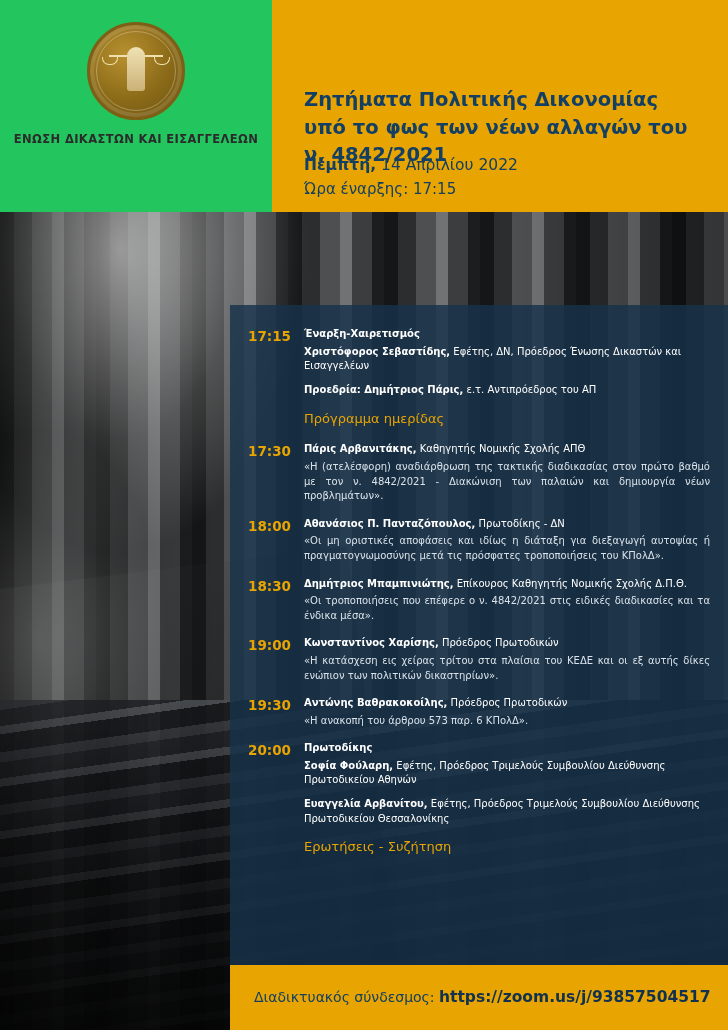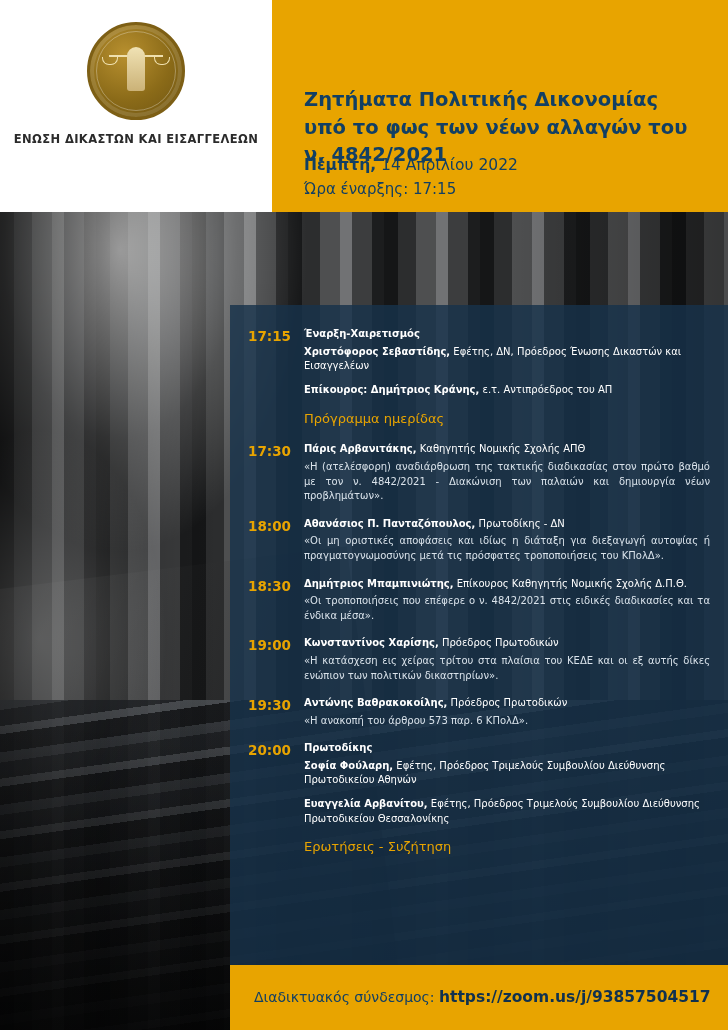--- a/index.html
+++ b/index.html
@@ -74,21 +74,21 @@
     top: 0;
     width: 456px;
     height: 212px;
     background: #e8a400;
   }
   .header-left {
     position: absolute;
     left: 0; top: 0;
     width: 272px;
     height: 212px;
-    background: #ffffff;
+    background: #22c55e;
   }
   .logo-wrap {
     position: absolute;
     left: 0;
     top: 22px;
     width: 272px;
     text-align: center;
   }
   .seal {
     width: 92px;
@@ -300,21 +300,21 @@
 
     <div class="row">
       <div class="time">17:15</div>
       <div class="body">
         <p class="lead">Έναρξη-Χαιρετισμός</p>
         <p>
           <span class="nm">Χριστόφορος Σεβαστίδης,</span>
           <span>Εφέτης, ΔΝ, Πρόεδρος Ένωσης Δικαστών και Εισαγγελέων</span>
         </p>
         <p class="sub">
-          <span class="nm">Επίκουρος: Δημήτριος Κράνης,</span>
+          <span class="nm">Προεδρία: Δημήτριος Πάρις,</span>
           <span>ε.τ. Αντιπρόεδρος του ΑΠ</span>
         </p>
       </div>
     </div>
 
     <div class="section-head second">Πρόγραμμα ημερίδας</div>
 
     <div class="row">
       <div class="time">17:30</div>
       <div class="body">

